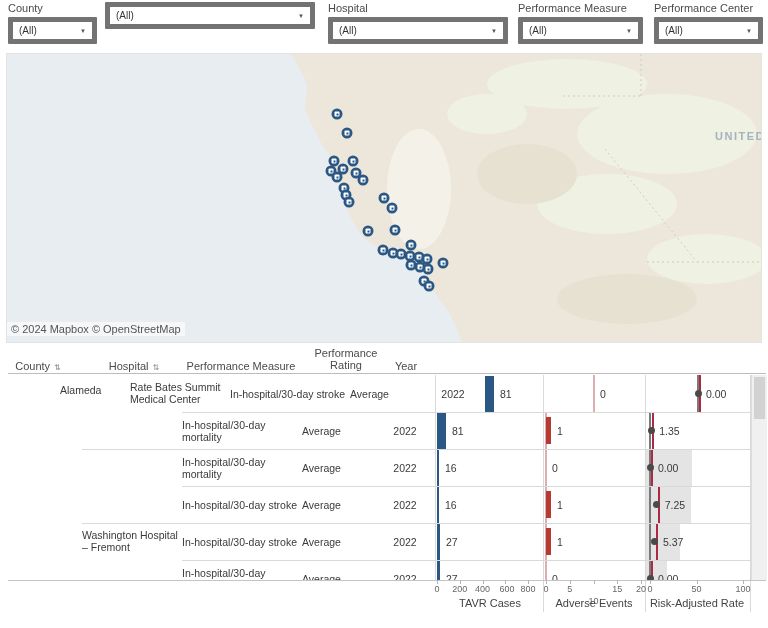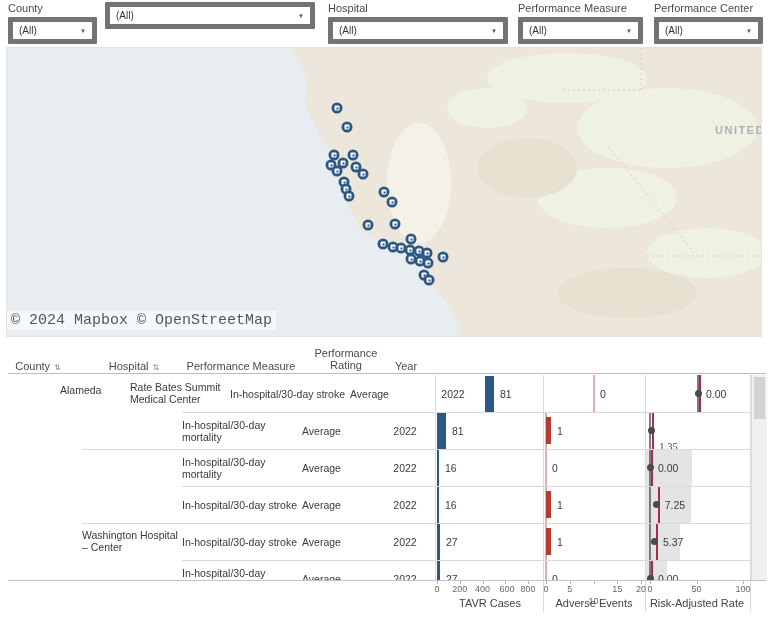--- a/index.html
+++ b/index.html
@@ -6,27 +6,27 @@
   #app{position:relative;width:768px;height:628px;background:#fff;overflow:hidden;
        font-family:"Liberation Sans",sans-serif;color:#333;}
   
   .filter{position:absolute;top:2px;}
   .filter-label{font-size:11px;color:#4a4a4a;margin-bottom:3px;}
   .filter-box{height:17px;background:#fff;border:5px solid #737373;border-radius:1px;
               display:flex;align-items:center;justify-content:space-between;padding:0 6px;}
   .filter-value{font-size:10px;color:#333;}
   .filter-arrow{font-size:6px;color:#555;}
   
-  #map{position:absolute;left:6px;top:47px;width:756px;height:290px;background:#e8edf2;
+  #map{position:absolute;left:6px;top:53px;width:756px;height:290px;background:#e8edf2;
        overflow:hidden;border:1px solid #e3e3e3;box-sizing:border-box;}
   #map svg{position:absolute;left:0;top:0;}
   .region-label{position:absolute;left:708px;top:76px;font-size:11px;font-weight:bold;
                 letter-spacing:1.5px;color:#a5b2bf;white-space:nowrap;}
-  .attribution{position:absolute;left:0;bottom:6px;font-size:15px;color:#555;
-               background:rgba(255,255,255,0.55);padding:1px 4px;white-space:nowrap;font-family:Liberation Mono, monospace;}
+  .attribution{position:absolute;left:0;bottom:6px;font-size:11px;color:#555;
+               background:rgba(255,255,255,0.55);padding:1px 4px;white-space:nowrap;}
   .marker{position:absolute;width:11px;height:11px;border-radius:50%;background:#2a5783;
           transform:translate(-50%,-50%);}
   .marker::before{content:"";position:absolute;left:3px;top:3px;width:5px;height:5px;
           background:#fff;border-radius:1px;}
   .marker::after{content:"";position:absolute;left:4.5px;top:4.5px;width:2px;height:2px;
           background:#2a5783;}
   
   .th{position:absolute;font-size:11px;color:#4a4a4a;text-align:center;line-height:12px;}
   .sort-icon{font-family:"DejaVu Sans",sans-serif;font-size:8px;color:#8a8a8a;margin-left:4px;}
   .hline{position:absolute;height:1px;background:#d9d9d9;}
@@ -174,21 +174,21 @@
         <div class="cell vcenter" style="left: 302px; top: 0px; width: 88px; height: 37px;">Average</div>
         <div class="cell vcenter" style="left: 385px; top: 0px; width: 40px; height: 37px; justify-content: center;">2022</div>
         <div class="bar" style="left: 437px; top: 0.5px; width: 9px; height: 36px; background: rgb(42, 87, 131);"></div>
         <div class="cell vcenter" style="left: 452px; top: 0px; height: 37px;">81</div>
         <div class="bar" style="left: 545px; top: 0px; width: 1.5px; height: 37px; background: rgb(220, 174, 178);"></div>
         <div class="bar" style="left: 546px; top: 5px; width: 5px; height: 27px; background: rgb(181, 58, 50);"></div>
         <div class="cell vcenter" style="left: 557px; top: 0px; height: 37px;">1</div>
         <div class="bar" style="left: 649px; top: 0px; width: 1.5px; height: 37px; background: rgb(122, 122, 122);"></div>
         <div class="bar" style="left: 652.255px; top: 0px; width: 2px; height: 37px; background: rgb(173, 42, 69);"></div>
         <div class="dot" style="left: 647.755px; top: 15px; background: rgb(74, 74, 74);"></div>
-        <div class="cell vcenter" style="left: 659.255px; top: 16px; height: 37px; font-family: Liberation Serif, serif;">1.35</div>
+        <div class="cell vcenter" style="left: 659.255px; top: 0px; height: 37px;">1.35</div>
       </div>
       <div style="position: absolute; left: 0px; top: 74px; width: 751px; height: 37px;">
         <div class="cell vcenter" style="left: 182px; top: 0px; width: 118px; height: 37px;">In-hospital/30-day mortality</div>
         <div class="cell vcenter" style="left: 302px; top: 0px; width: 88px; height: 37px;">Average</div>
         <div class="cell vcenter" style="left: 385px; top: 0px; width: 40px; height: 37px; justify-content: center;">2022</div>
         <div class="bar" style="left: 437px; top: 0.5px; width: 2px; height: 36px; background: rgb(42, 87, 131);"></div>
         <div class="cell vcenter" style="left: 445px; top: 0px; height: 37px;">16</div>
         <div class="bar" style="left: 545px; top: 0px; width: 1.5px; height: 37px; background: rgb(220, 174, 178);"></div>
         <div class="cell vcenter" style="left: 552px; top: 0px; height: 37px;">0</div>
         <div class="bar" style="left: 646px; top: 0px; width: 45.85px; height: 37px; background: rgb(228, 228, 228);"></div>
@@ -206,21 +206,21 @@
         <div class="bar" style="left: 545px; top: 0px; width: 1.5px; height: 37px; background: rgb(220, 174, 178);"></div>
         <div class="bar" style="left: 546px; top: 5px; width: 5px; height: 27px; background: rgb(181, 58, 50);"></div>
         <div class="cell vcenter" style="left: 557px; top: 0px; height: 37px;">1</div>
         <div class="bar" style="left: 646px; top: 0px; width: 44.92px; height: 37px; background: rgb(228, 228, 228);"></div>
         <div class="bar" style="left: 649px; top: 0px; width: 1.5px; height: 37px; background: rgb(122, 122, 122);"></div>
         <div class="bar" style="left: 657.742px; top: 0px; width: 2px; height: 37px; background: rgb(173, 42, 69);"></div>
         <div class="dot" style="left: 653.242px; top: 15px; background: rgb(74, 74, 74);"></div>
         <div class="cell vcenter" style="left: 664.742px; top: 0px; height: 37px;">7.25</div>
       </div>
       <div style="position: absolute; left: 0px; top: 148px; width: 751px; height: 37px;">
-        <div class="cell" style="left: 82px; top: 6px; width: 100px;">Washington Hospital – Center</div>
+        <div class="cell" style="left: 82px; top: 6px; width: 100px;">Washington Hospital – Fremont</div>
         <div class="cell vcenter" style="left: 182px; top: 0px; width: 118px; height: 37px;">In-hospital/30-day stroke</div>
         <div class="cell vcenter" style="left: 302px; top: 0px; width: 88px; height: 37px;">Average</div>
         <div class="cell vcenter" style="left: 385px; top: 0px; width: 40px; height: 37px; justify-content: center;">2022</div>
         <div class="bar" style="left: 437px; top: 0.5px; width: 3px; height: 36px; background: rgb(42, 87, 131);"></div>
         <div class="cell vcenter" style="left: 446px; top: 0px; height: 37px;">27</div>
         <div class="bar" style="left: 545px; top: 0px; width: 1.5px; height: 37px; background: rgb(220, 174, 178);"></div>
         <div class="bar" style="left: 546px; top: 5px; width: 5px; height: 27px; background: rgb(181, 58, 50);"></div>
         <div class="cell vcenter" style="left: 557px; top: 0px; height: 37px;">1</div>
         <div class="bar" style="left: 646px; top: 0px; width: 33.76px; height: 37px; background: rgb(228, 228, 228);"></div>
         <div class="bar" style="left: 649px; top: 0px; width: 1.5px; height: 37px; background: rgb(122, 122, 122);"></div>

